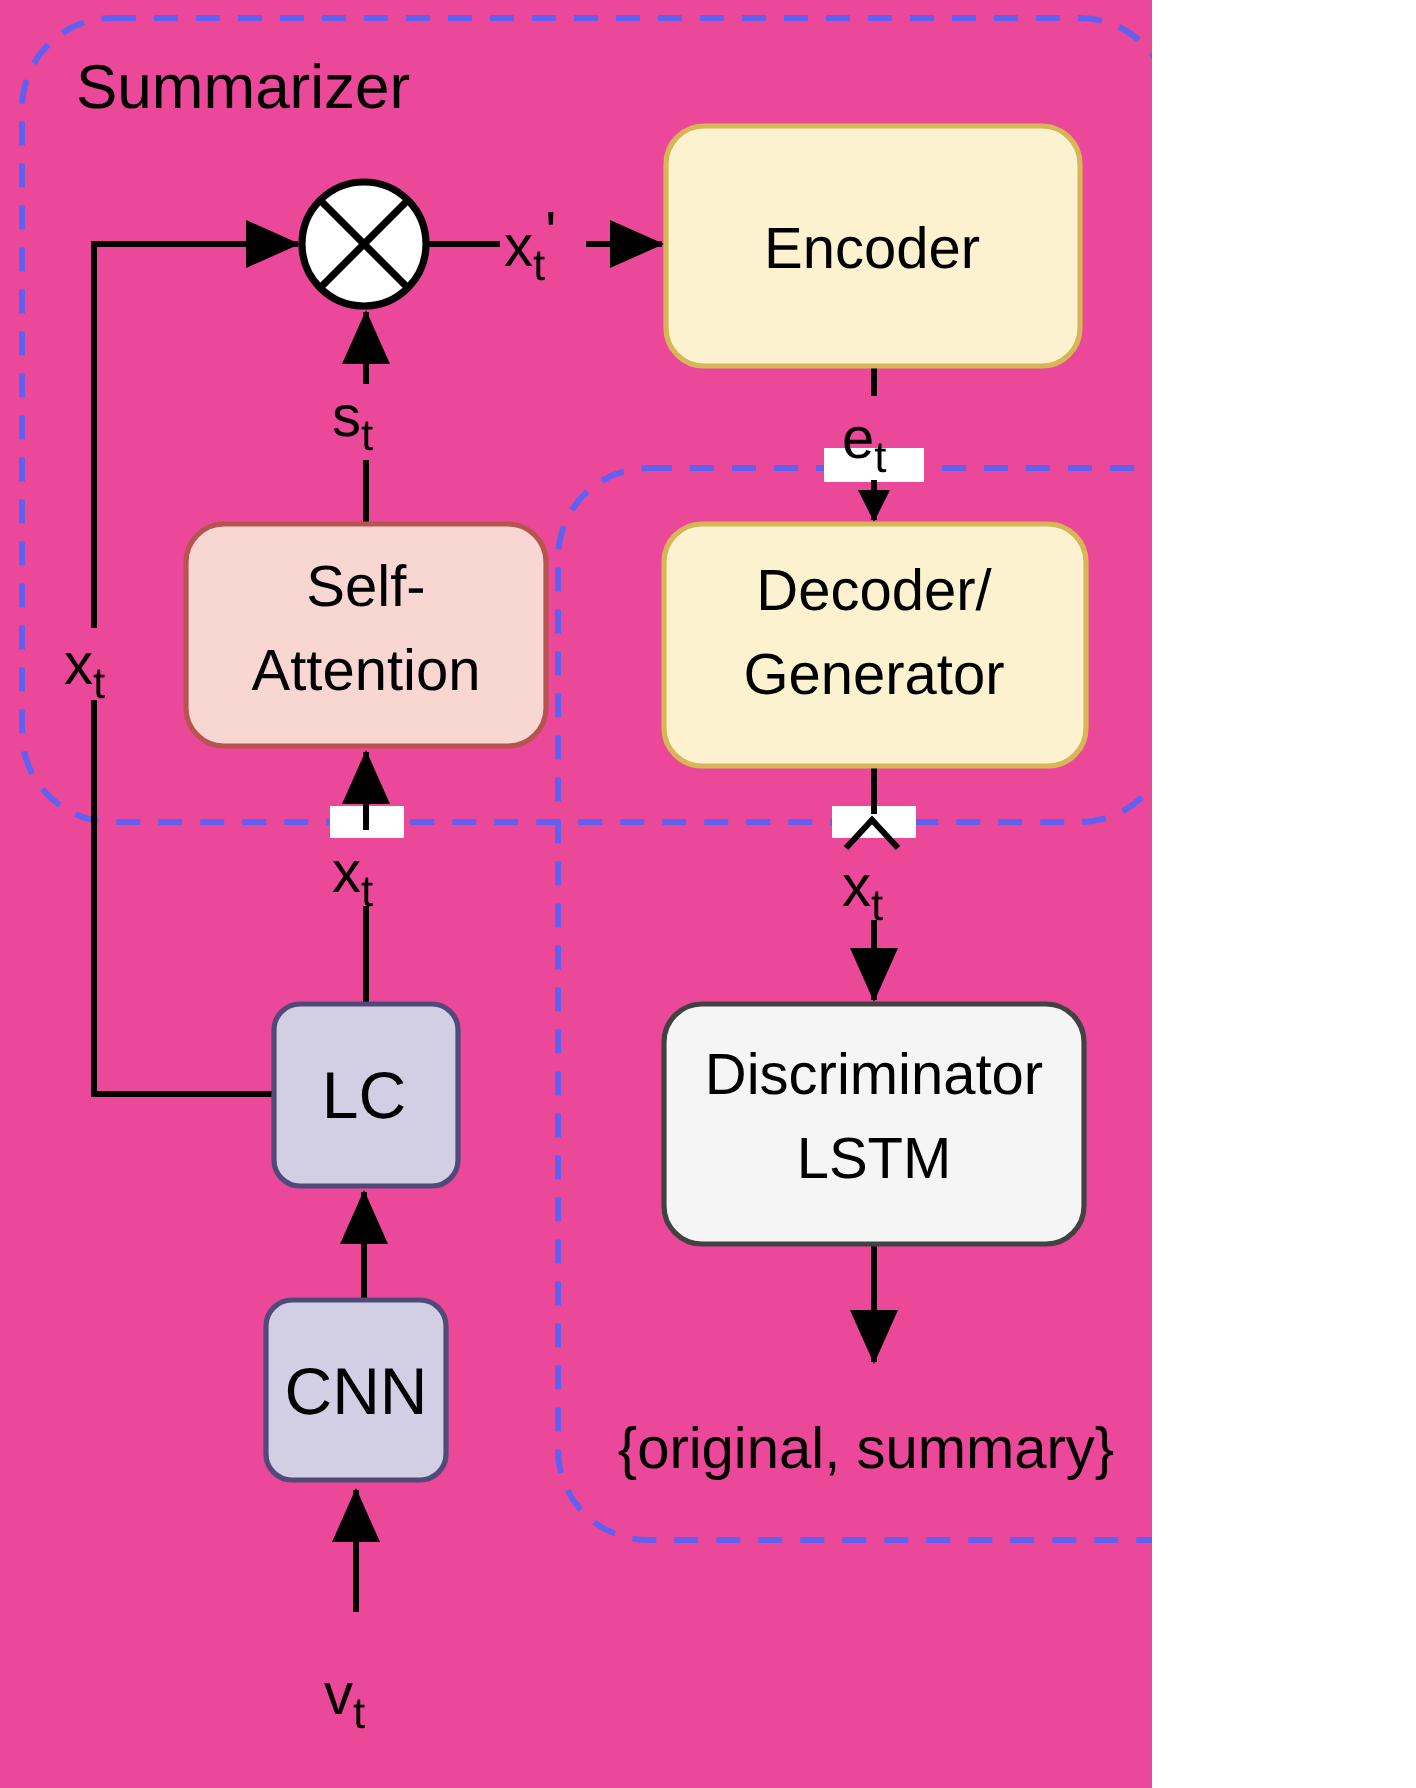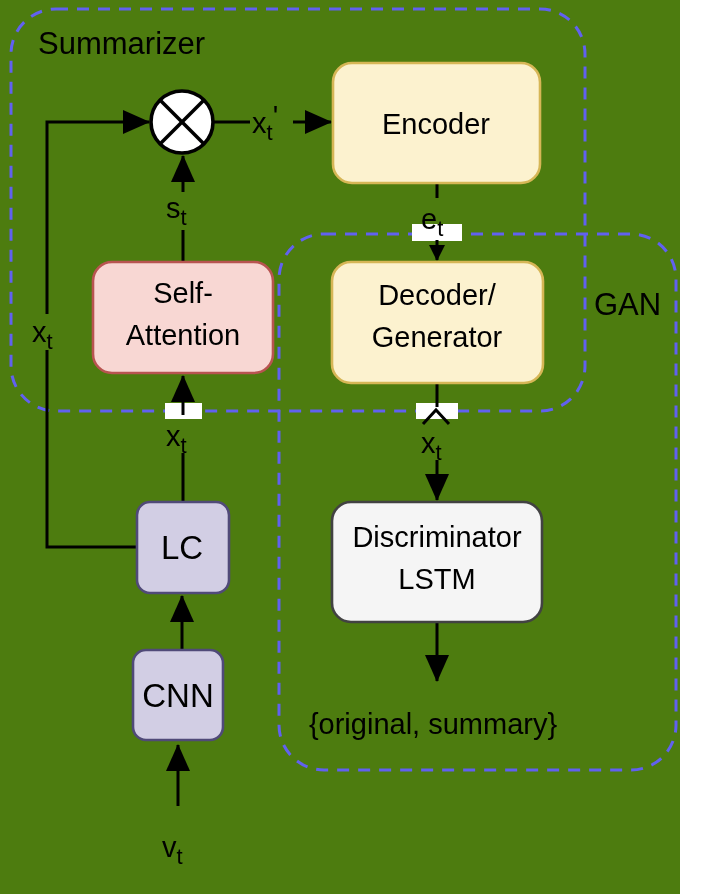--- a/index.html
+++ b/index.html
@@ -1,18 +1,18 @@
 <!DOCTYPE html>
 <html><head>
 <meta charset="utf-8">
 <style>
   html, body { margin: 0; padding: 0; background: #ffffff; }
   .stage {
-    width: 680px; height: 894px; position: relative;
-    background: #4d7c0f; overflow: hidden;
+    width: 576px; height: 894px; position: relative;
+    background: #ec4899; overflow: hidden;
     font-family: "Liberation Sans", sans-serif;
   }
   svg text {
     font-family: "Liberation Sans", sans-serif;
     fill: #000000;
   }
   .node-label { font-size: 29px; text-anchor: middle; }
   .small-node-label { font-size: 33px; text-anchor: middle; }
   .group-label { font-size: 31px; }
   .math { font-size: 29px; }

